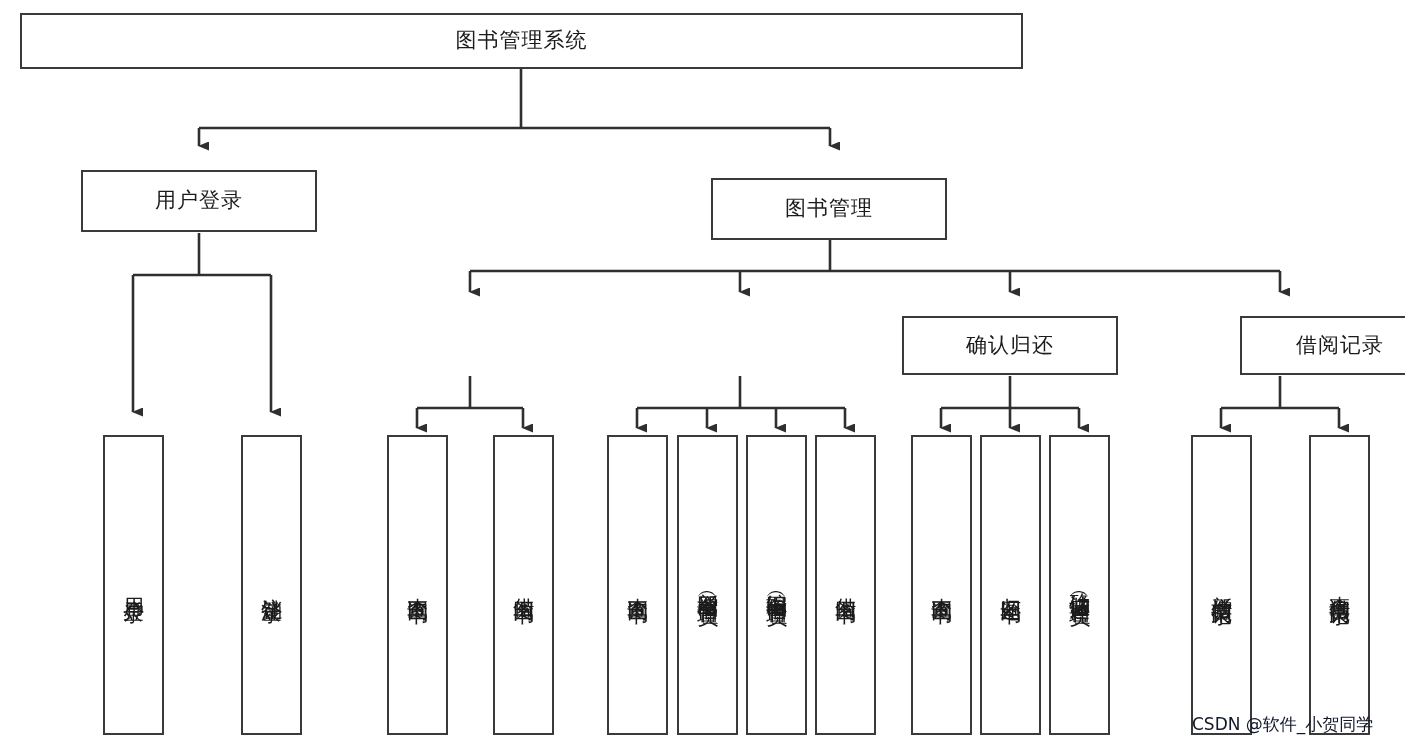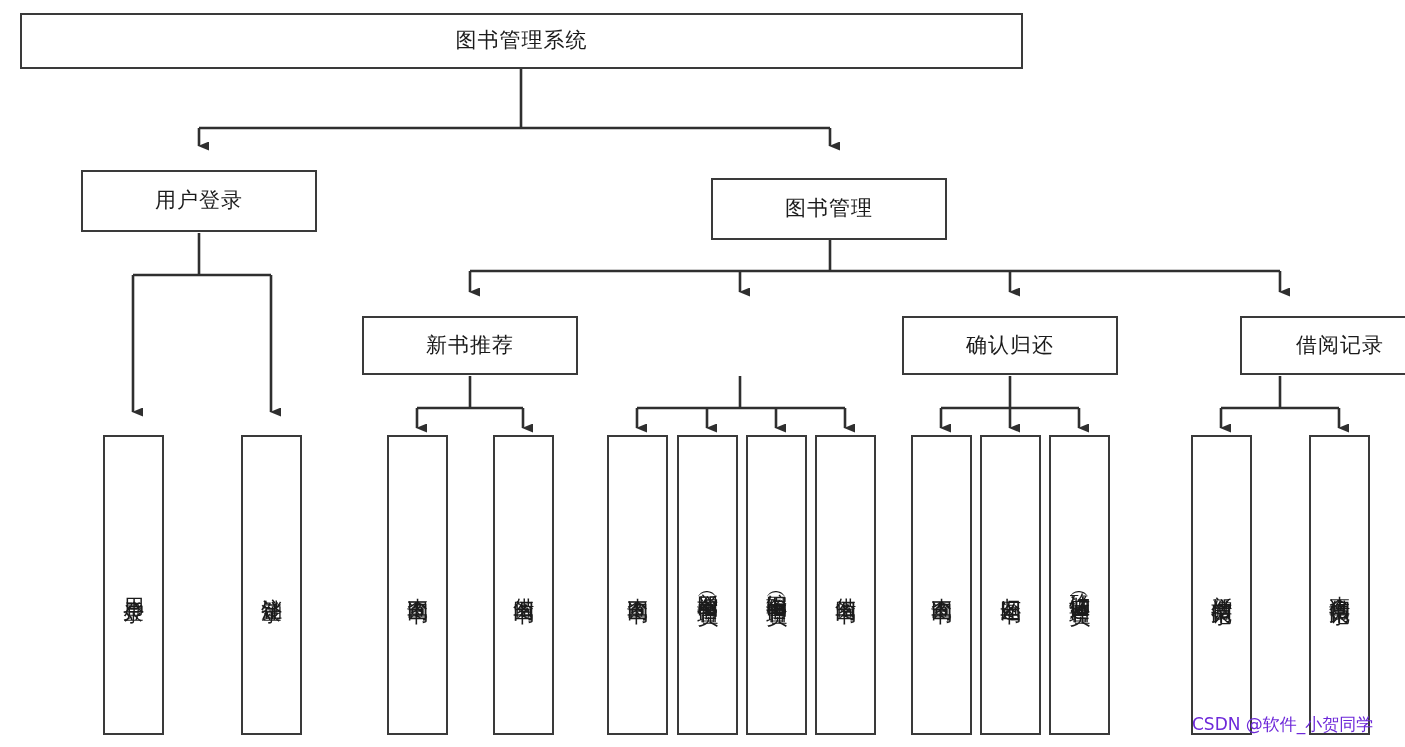--- a/index.html
+++ b/index.html
@@ -54,21 +54,21 @@
   }
   .node-box .label {
     display: block;
     text-align: center;
   }
   #watermark {
     position: absolute;
     left: 1192px;
     top: 713px;
     font-size: 17px;
-    color: #6d28d9;
+    color: #0f172a;
     white-space: nowrap;
     z-index: 6;
     font-family: "DejaVu Sans", "Liberation Sans", sans-serif;
   }
 </style>
 </head>
 <body>
 
 <div id="diagram-root">
 
@@ -127,23 +127,20 @@
   </div>
 
   <div class="node-box horizontal" style="left:81px; top:170px; width:236px; height:62px;">
     <span class="label">用户登录</span>
   </div>
 
   <div class="node-box horizontal" style="left:711px; top:170px; width:236px; height:62px;margin-top:8px;">
     <span class="label">图书管理</span>
   </div>
 
-  <div class="node-box horizontal" style="left:362px; top:316px; width:216px; height:59px;">
-    <span class="label">新书推荐</span>
-  </div>
 
 
   <div class="node-box horizontal" style="left:902px; top:316px; width:216px; height:59px;">
     <span class="label">确认归还</span>
   </div>
 
   <div class="node-box horizontal" style="left:1240px; top:316px; width:200px; height:59px;">
     <span class="label">借阅记录</span>
   </div>
 

